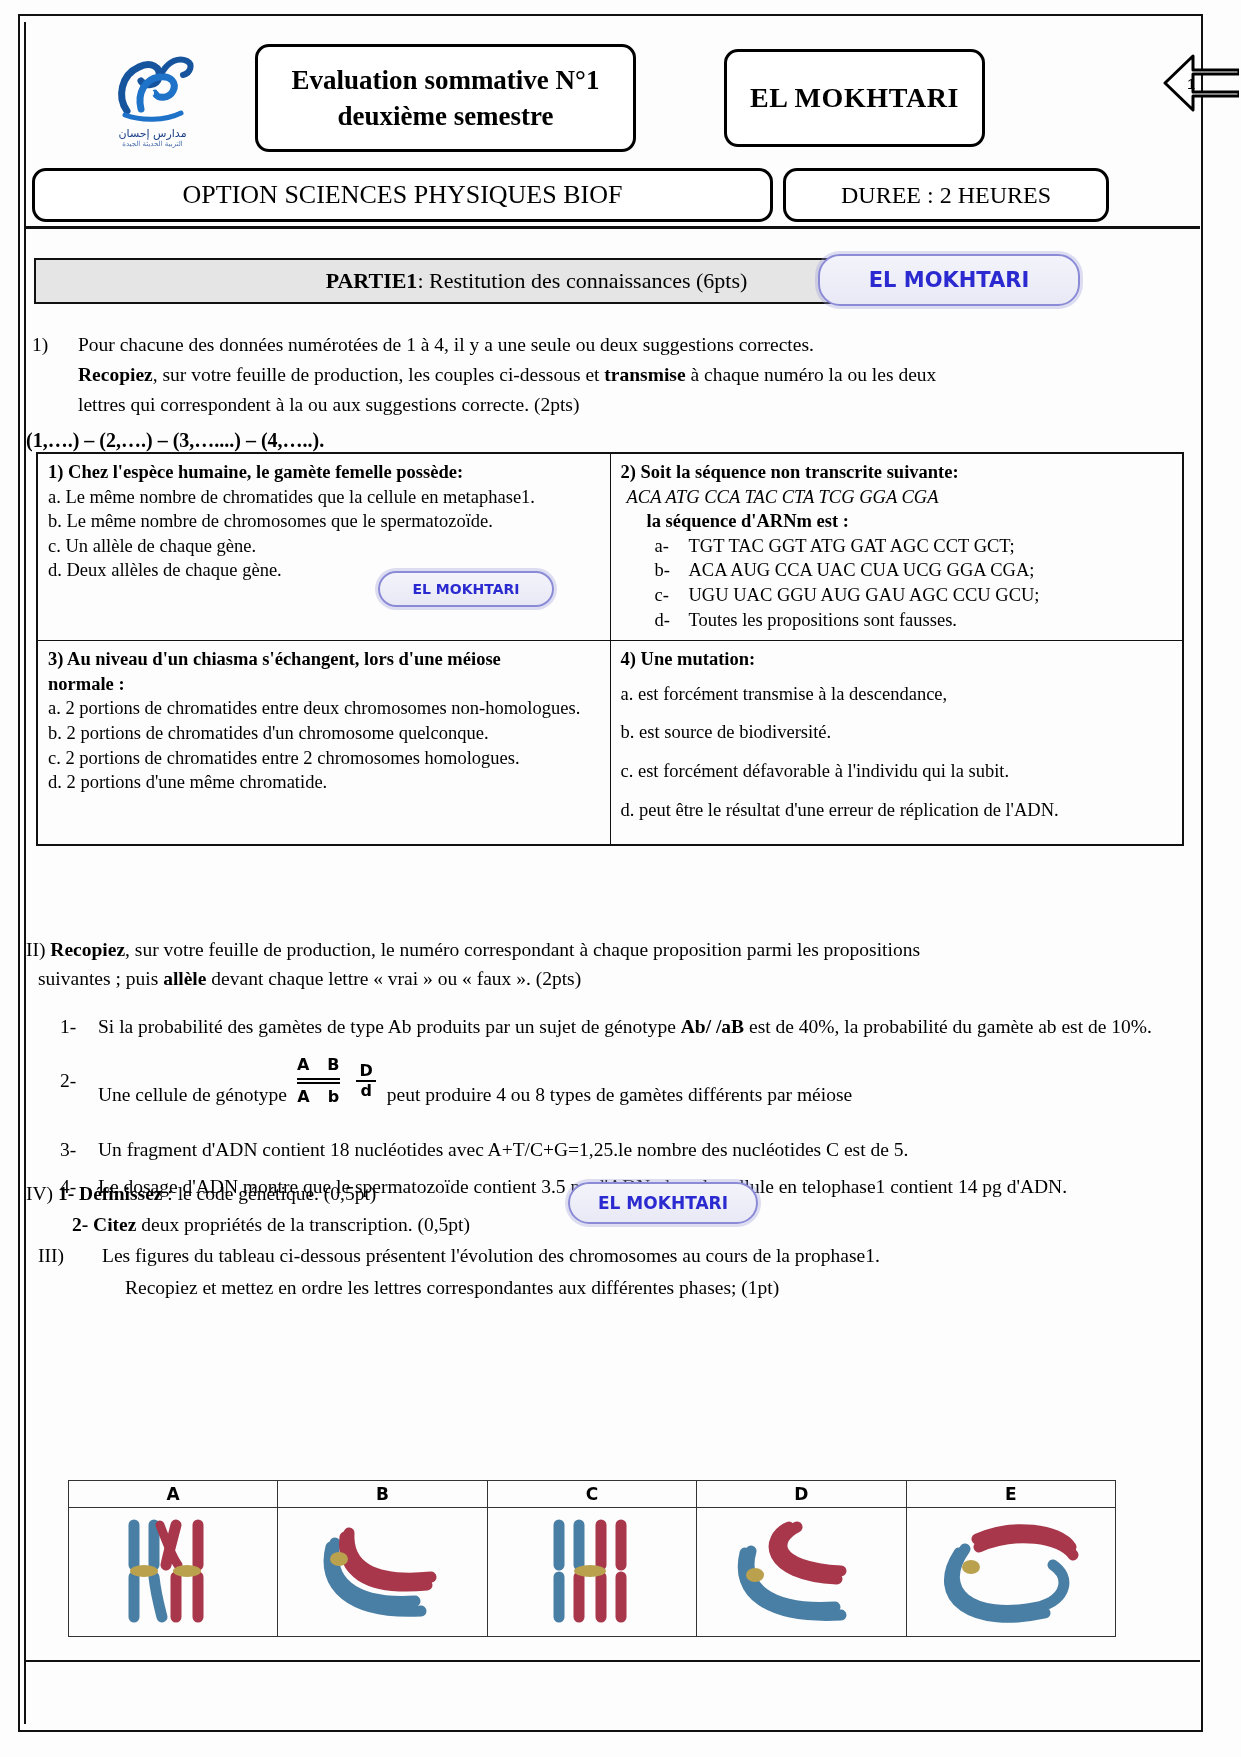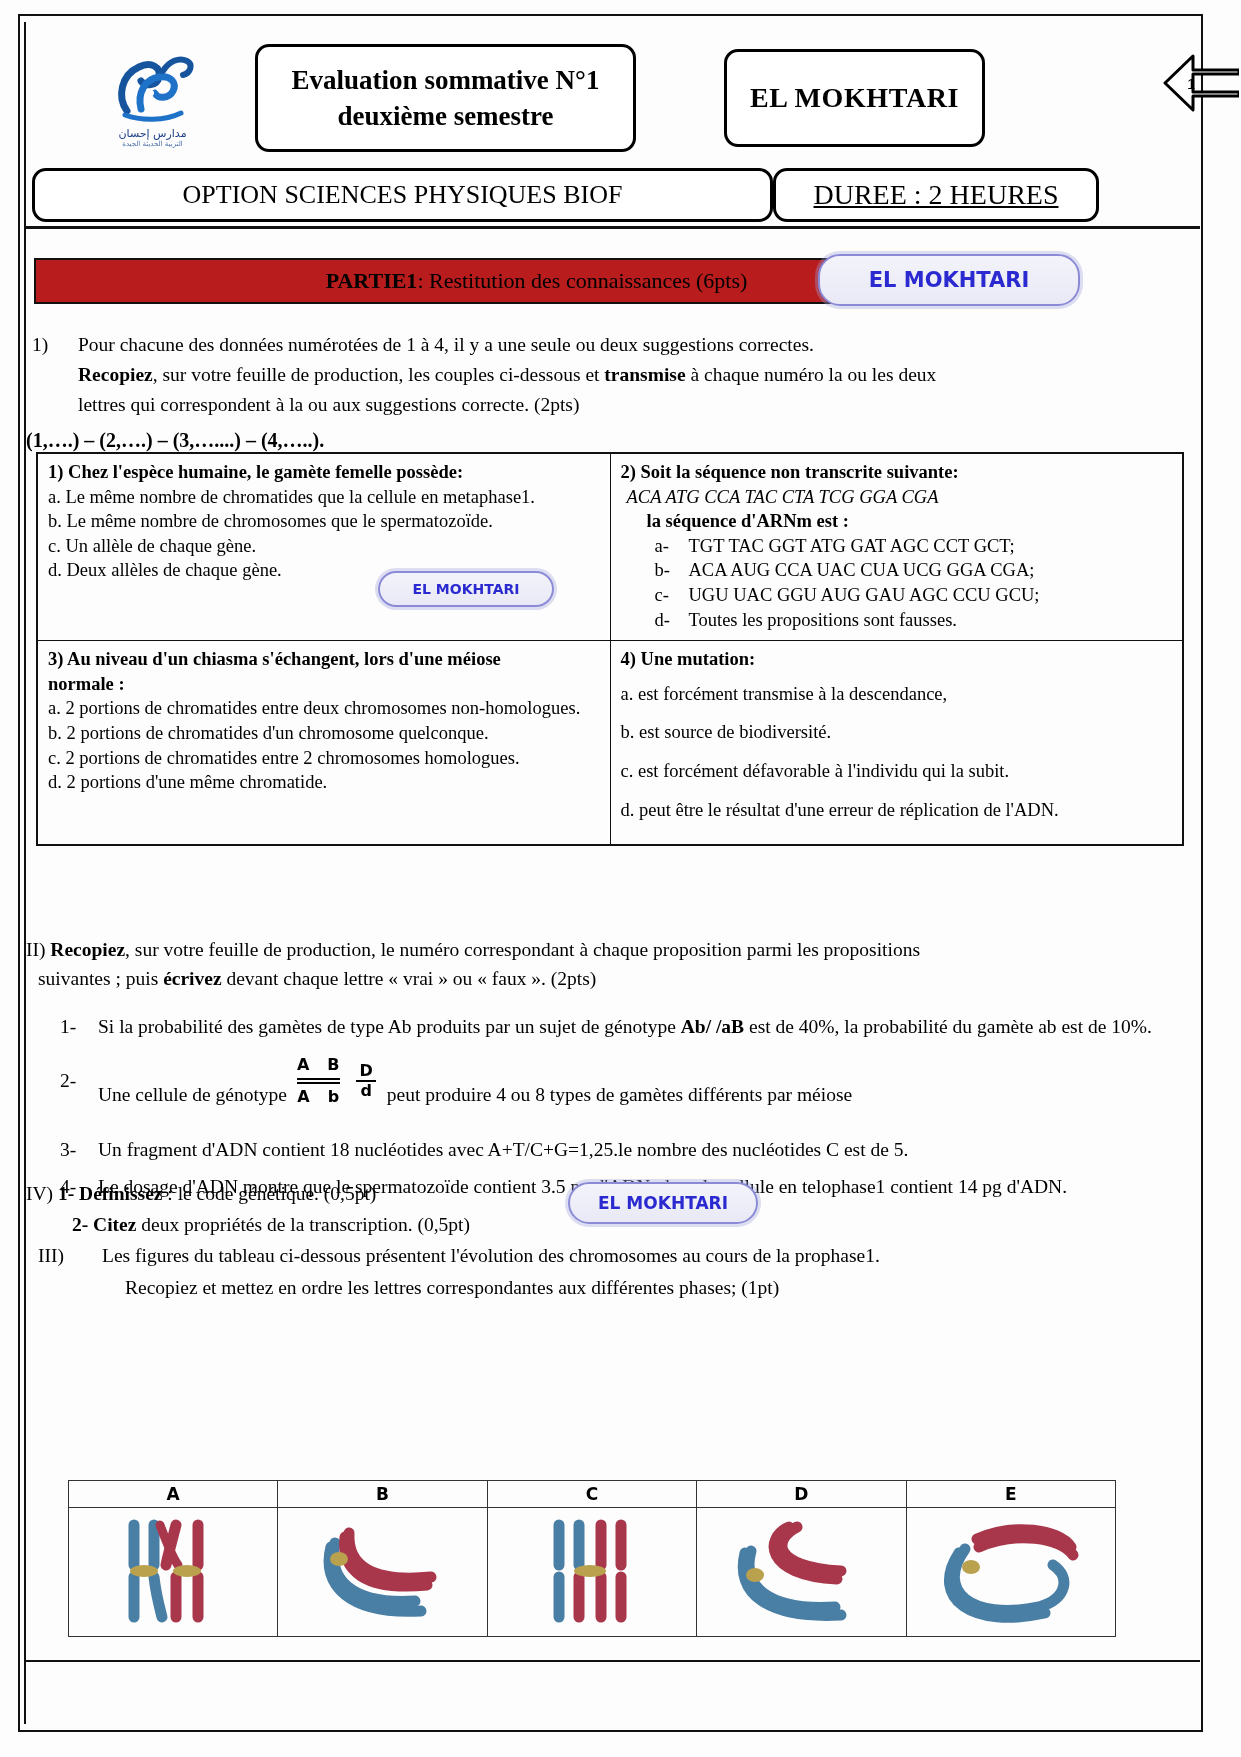--- a/index.html
+++ b/index.html
@@ -124,42 +124,42 @@
   }
   .option-box {
     width: 735px;
     height: 48px;
     font-size: 26px;
     margin-left: 2px;
   }
   .duree-box {
     width: 320px;
     height: 48px;
-    font-size: 28px;
-    text-decoration: underline;
+    font-size: 24px;
+    margin-left: 10px;
   }
 
   
   .hdiv {
     position: absolute;
     left: 24px;
     top: 226px;
     width: 1176px;
     border-top: 3px solid #111;
   }
 
   
   .partie-bar {
     position: absolute;
     left: 34px;
     top: 258px;
     width: 1005px;
     height: 46px;
     border: 2px solid #111;
-    background: #b91c1c;
+    background: #e5e5e5;
     display: flex;
     align-items: center;
     justify-content: center;
     font-size: 22px;
     box-sizing: border-box;
   }
   .partie-bar b { font-weight: bold; }
 
   
   .wm {
@@ -461,21 +461,21 @@
   <div class="wm wm2">
     <span>EL MOKHTARI</span>
   </div>
 
   <div class="sec2">
     <div class="lead">
       <span>II)</span>
       <b>Recopiez</b><span>, sur votre feuille de production, le numéro correspondant à chaque proposition parmi les propositions</span>
     </div>
     <div class="lead2">
-      <span>suivantes ; puis </span><b>écrivez</b><span> devant chaque lettre « vrai » ou « faux ». (2pts)</span>
+      <span>suivantes ; puis </span><b>allèle</b><span> devant chaque lettre « vrai » ou « faux ». (2pts)</span>
     </div>
 
     <div class="props">
 
       <div class="pli">
         <div class="pn">1-</div>
         <div class="pt">
           <span>Si la probabilité des gamètes de type Ab produits par un sujet de génotype </span><b>Ab/ /aB</b><span> est de 40%, la probabilité du gamète ab est de 10%.</span>
         </div>
       </div>

